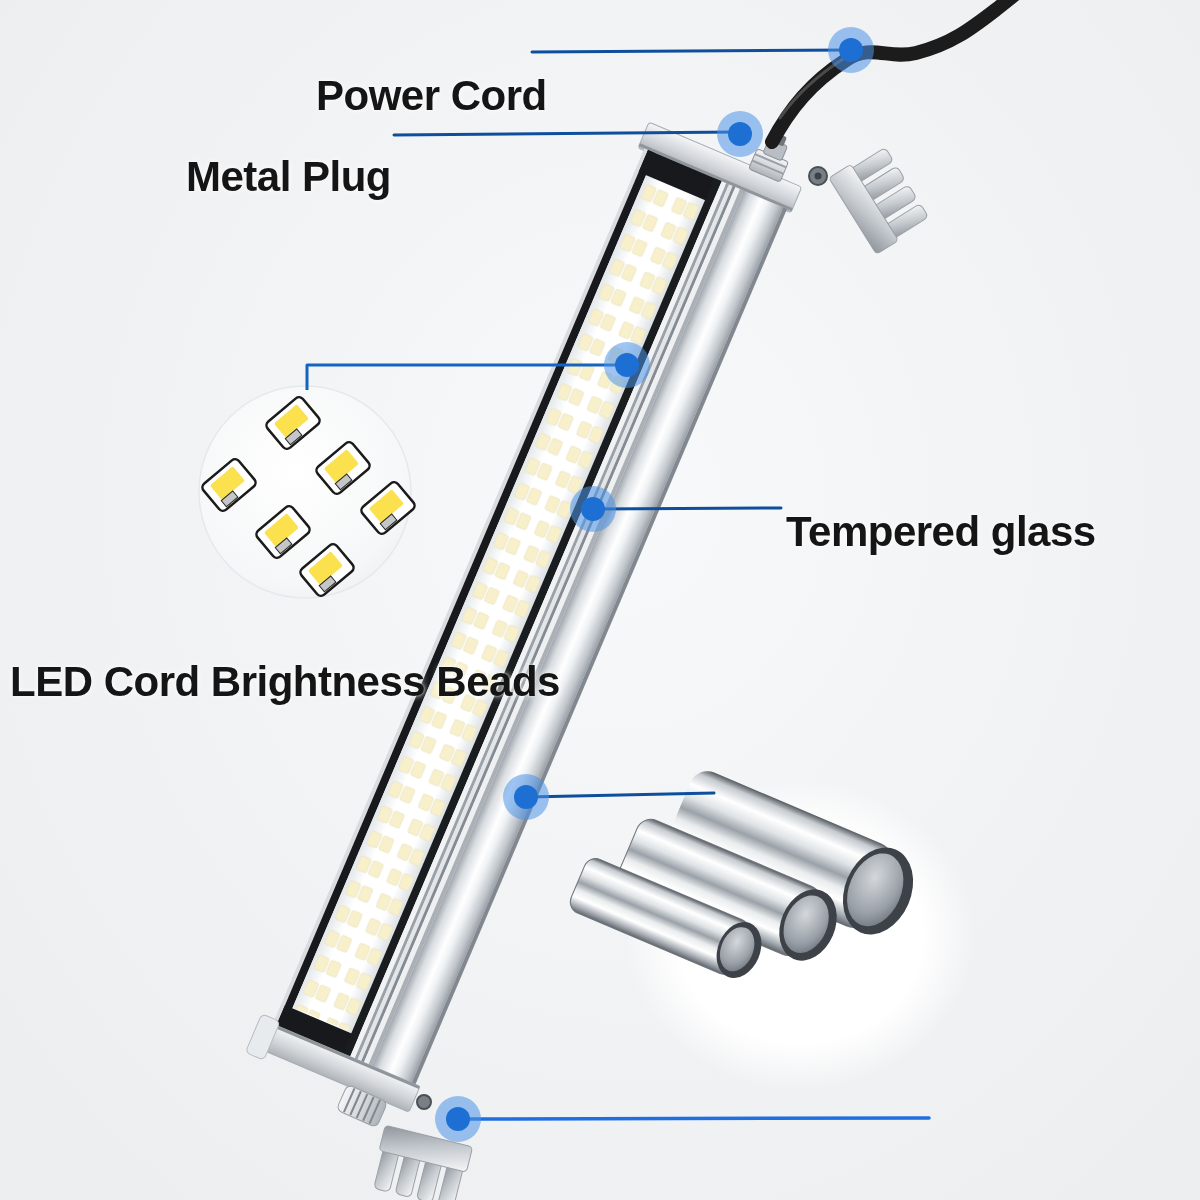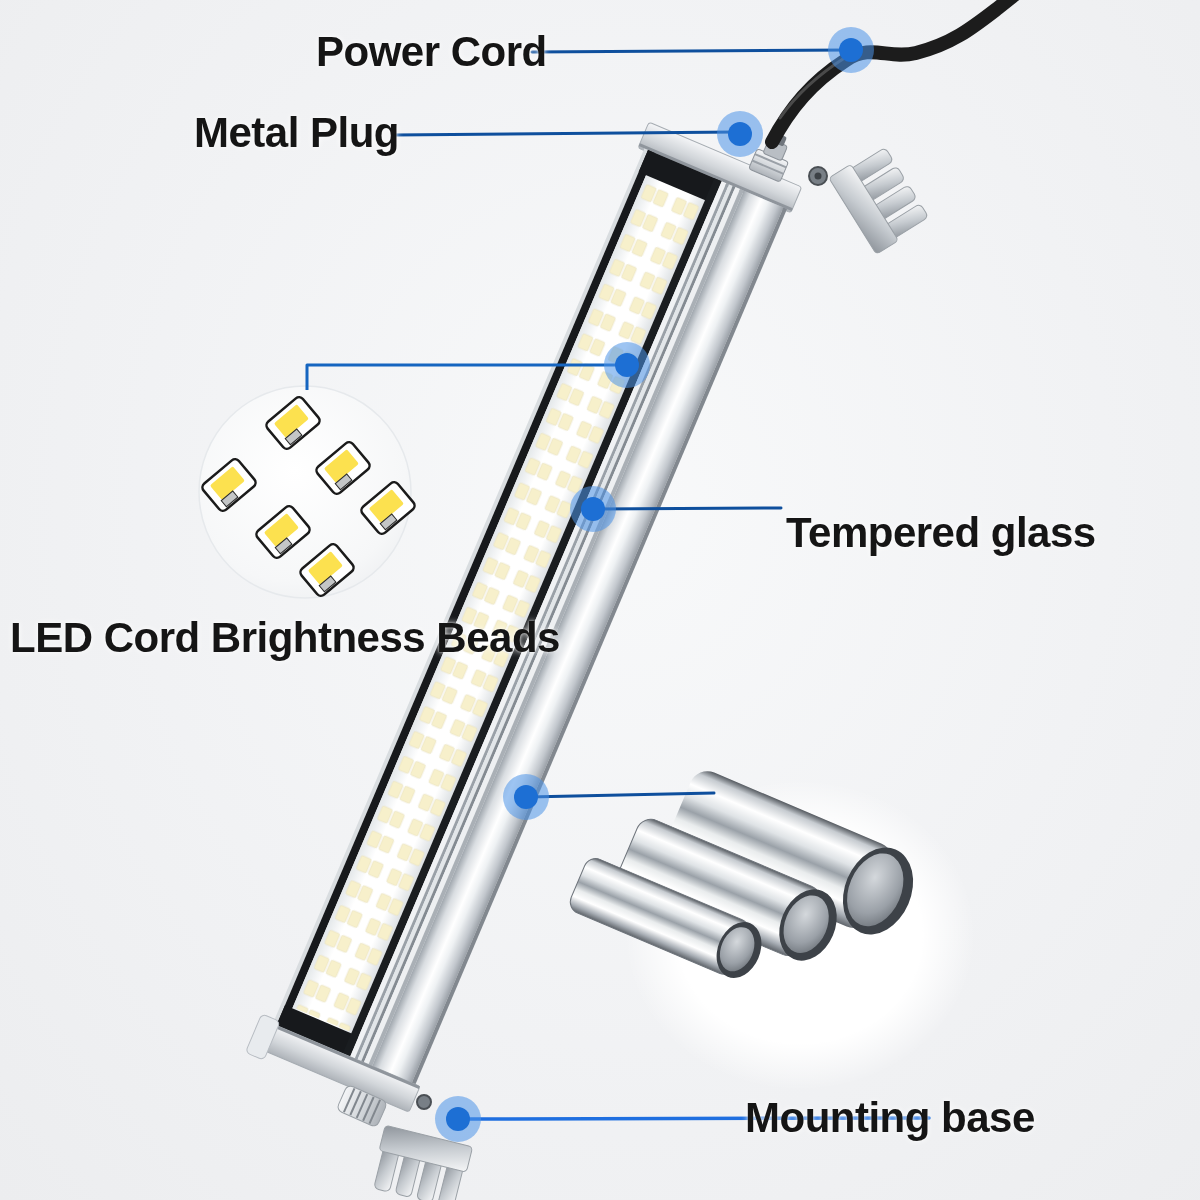--- a/index.html
+++ b/index.html
@@ -9,20 +9,21 @@
     background:radial-gradient(ellipse at 52% 42%, #f8f9fa 0%, var(--background) 55%, #ecedef 100%);
   }
   .stage svg{position:absolute;left:0;top:0;}
   .lbl{
     position:absolute;
     font:700 42px/1.05 "Liberation Sans",sans-serif;
     letter-spacing:-0.5px;
     color:var(--label-text);
     white-space:nowrap;
     text-shadow:0 0 6px rgba(255,255,255,.9), 0 0 2px rgba(255,255,255,.6);
+    margin-top:44px;
   }
   .ln{stroke:var(--leader-line);stroke-width:3;fill:none;stroke-linecap:round;}
   .ln-bright{stroke:var(--leader-line-bright);stroke-width:3.5;fill:none;stroke-linecap:round;}
   .ln-conn{stroke:var(--connector-line);stroke-width:3;fill:none;stroke-linejoin:round;}
   .dot-o{fill:var(--dot-outer);opacity:.55;}
   .dot-i{fill:var(--dot-inner);}
   .chip-y{fill:var(--led-yellow);}
   .strip-chip{fill:var(--led-strip-chip);stroke:#e4ddbb;stroke-width:.5;}
   .cord-main{stroke:var(--cord-black);stroke-width:14;fill:none;stroke-linecap:round;}
   .cord-hl{stroke:#565656;stroke-width:3;fill:none;stroke-linecap:round;opacity:.8;}
@@ -231,17 +232,16 @@
       <circle class="dot-o" cx="526" cy="797" r="23"></circle>
         <circle class="dot-i" cx="526" cy="797" r="12"></circle>
     </g>
     <g>
       <circle class="dot-o" cx="458" cy="1119" r="23"></circle>
         <circle class="dot-i" cx="458" cy="1119" r="12"></circle>
     </g>
   </svg>
 
   <div class="lbl" style="left:316px;top:30px;">Power Cord</div>
-  <div class="lbl" style="left:194px;top:111px;text-align:right;">Metal Plug</div>
-  <div class="lbl" style="left:786px;top:511px;">Tempered glass</div>
+  <div class="lbl" style="left:186px;top:111px;text-align:right;">Metal Plug</div>
+  <div class="lbl" style="left:786px;top:466px;">Tempered glass</div>
   <div class="lbl" style="left:10px;top:616px;">LED Cord Brightness Beads</div>
-  <div class="lbl" style="left:745px;top:1096px;">Mounting base</div>
 </div>
 
 </body></html>

